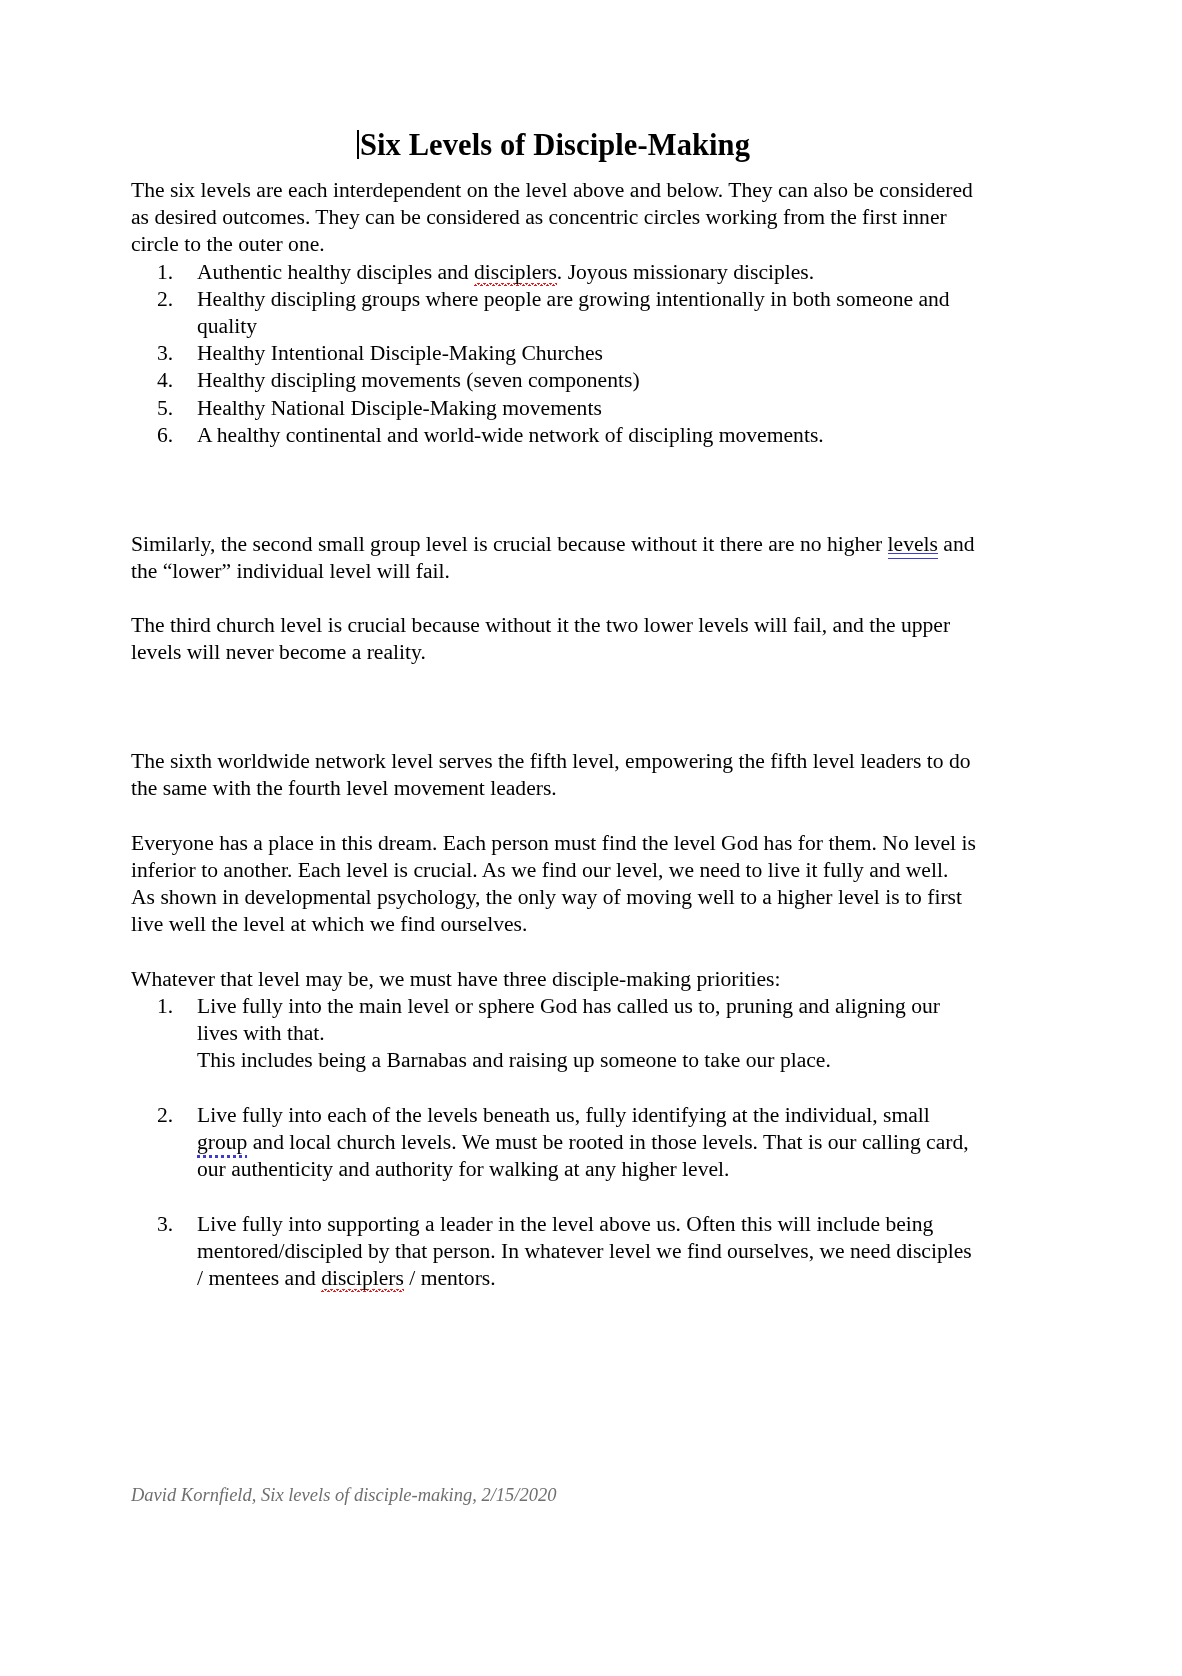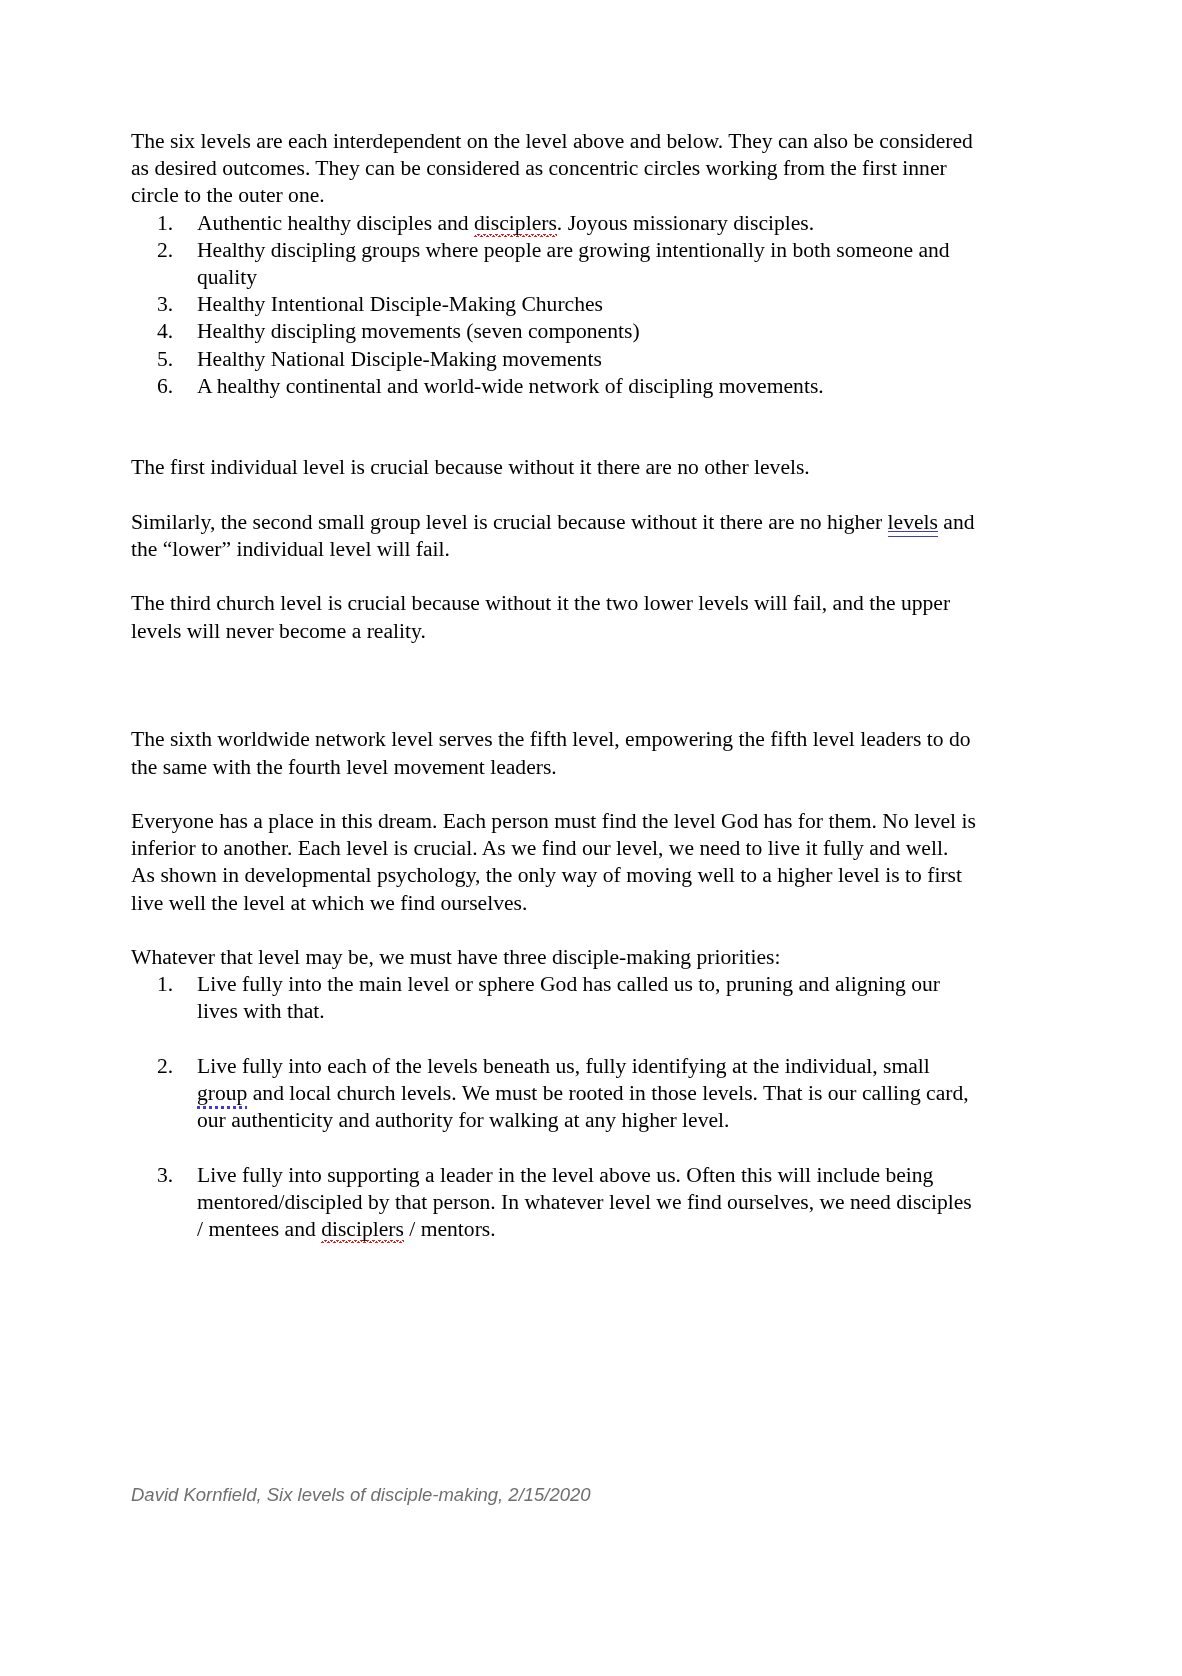--- a/index.html
+++ b/index.html
@@ -133,51 +133,51 @@
     height: 3px;
     background-image: linear-gradient(to right, #3b3bd1 0 3px, rgba(0,0,0,0) 3px 6px);
     background-size: 6px 3px;
     background-repeat: repeat-x;
   }
 
   .footer {
     position: absolute;
     left: 131px;
     top: 1483px;
-    font-family: Liberation Sans, sans-serif;
+    font-family: Liberation Serif, serif;
     font-style: italic;
     font-size: 18.5px;
     line-height: 24px;
     color: #6f6f6f;
     white-space: nowrap;
   }
 </style>
 </head>
 <body>
 
 <div class="page">
 
   <div class="content">
 
+    <h1 class="doc-title"><span class="caret"></span><span>Six Levels of Disciple-Making</span></h1>
 
     <p class="body-para">The six levels are each interdependent on the level above and below. They can also be considered as desired outcomes. They can be considered as concentric circles working from the first inner circle to the outer one.</p>
 
     <ol class="num-list">
       <li><span>Authentic healthy disciples and </span><span class="spell-error">disciplers</span><span>. Joyous missionary disciples.</span></li>
       <li>Healthy discipling groups where people are growing intentionally in both someone and quality</li>
       <li>Healthy Intentional Disciple-Making Churches</li>
       <li>Healthy discipling movements (seven components)</li>
       <li>Healthy National Disciple-Making movements</li>
       <li>A healthy continental and world-wide network of discipling movements.</li>
     </ol>
 
     <p class="spacer-para">&nbsp;</p>
 
     <p class="spacer-para">&nbsp;</p>
-    <p class="body-para">The first individual level is crucial because without it there are no other levels.</p>
 
     <p class="spacer-para">&nbsp;</p>
     <p class="body-para"><span>Similarly, the second small group level is crucial because without it there are no higher </span><span class="grammar-double">levels</span><span> and the “lower” individual level will fail.</span></p>
 
     <p class="spacer-para">&nbsp;</p>
     <p class="body-para">The third church level is crucial because without it the two lower levels will fail, and the upper levels will never become a reality.</p>
 
     <p class="spacer-para">&nbsp;</p>
 
     <p class="spacer-para">&nbsp;</p>
@@ -185,21 +185,21 @@
     <p class="spacer-para">&nbsp;</p>
     <p class="body-para">The sixth worldwide network level serves the fifth level, empowering the fifth level leaders to do the same with the fourth level movement leaders.</p>
 
     <p class="spacer-para">&nbsp;</p>
     <p class="body-para">Everyone has a place in this dream. Each person must find the level God has for them. No level is inferior to another. Each level is crucial. As we find our level, we need to live it fully and well. As shown in developmental psychology, the only way of moving well to a higher level is to first live well the level at which we find ourselves.</p>
 
     <p class="spacer-para">&nbsp;</p>
     <p class="body-para">Whatever that level may be, we must have three disciple-making priorities:</p>
 
     <ol class="num-list priorities">
-      <li><span>Live fully into the main level or sphere God has called us to, pruning and aligning our lives with that.</span><br></li>
+      <li><span>Live fully into the main level or sphere God has called us to, pruning and aligning our lives with that.</span><br><span>This includes being a Barnabas and raising up someone to take our place.</span></li>
       <li><span>Live fully into each of the levels beneath us, fully identifying at the individual, small </span><span class="grammar-dotted">group</span><span> and local church levels. We must be rooted in those levels. That is our calling card, our authenticity and authority for walking at any higher level.</span></li>
       <li><span>Live fully into supporting a leader in the level above us. Often this will include being mentored/discipled by that person. In whatever level we find ourselves, we need disciples / mentees and </span><span class="spell-error">disciplers</span><span> / mentors.</span></li>
     </ol>
 
   </div>
 
   <div class="footer">David Kornfield, Six levels of disciple-making, 2/15/2020</div>
 
 </div>
 

